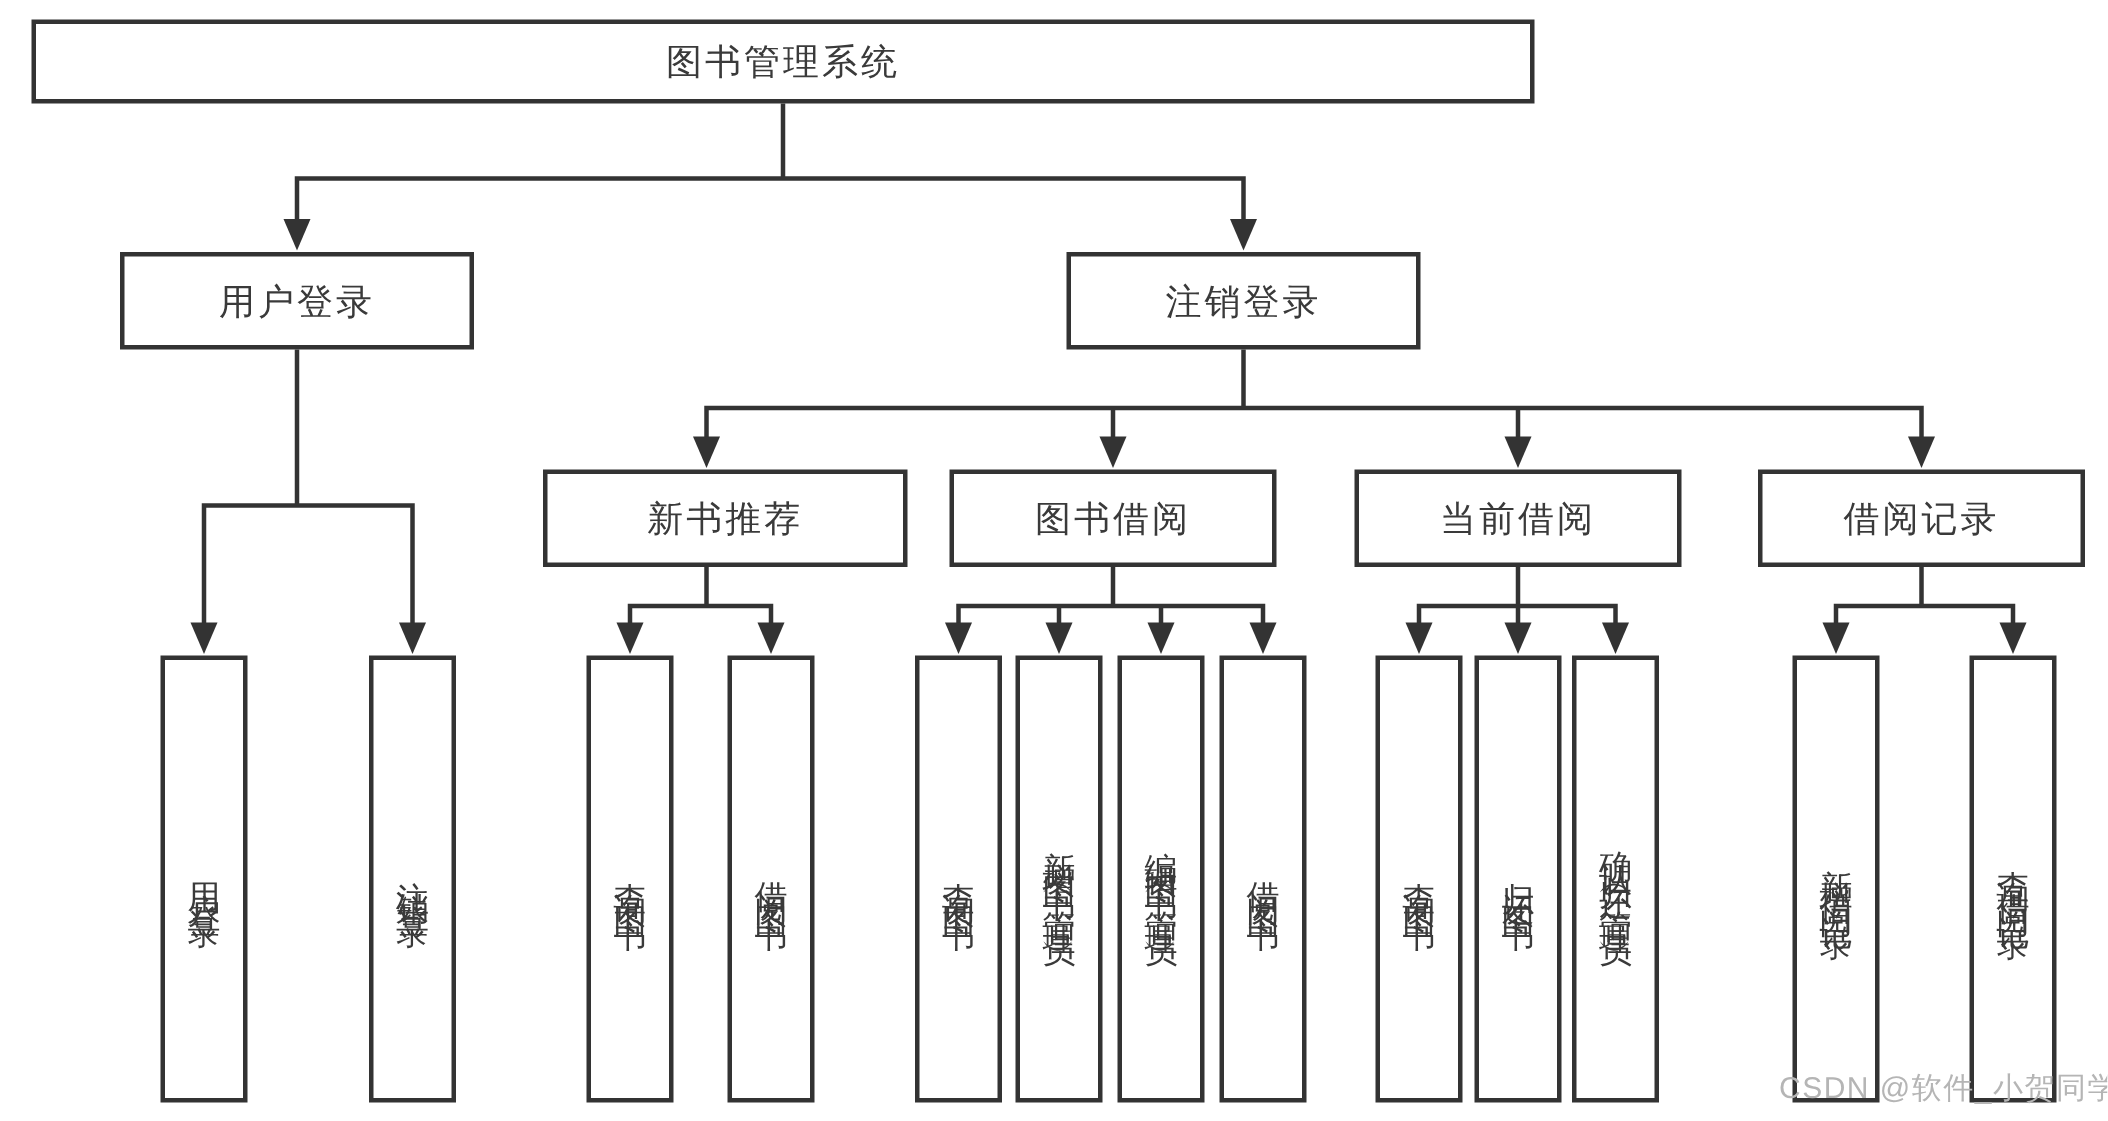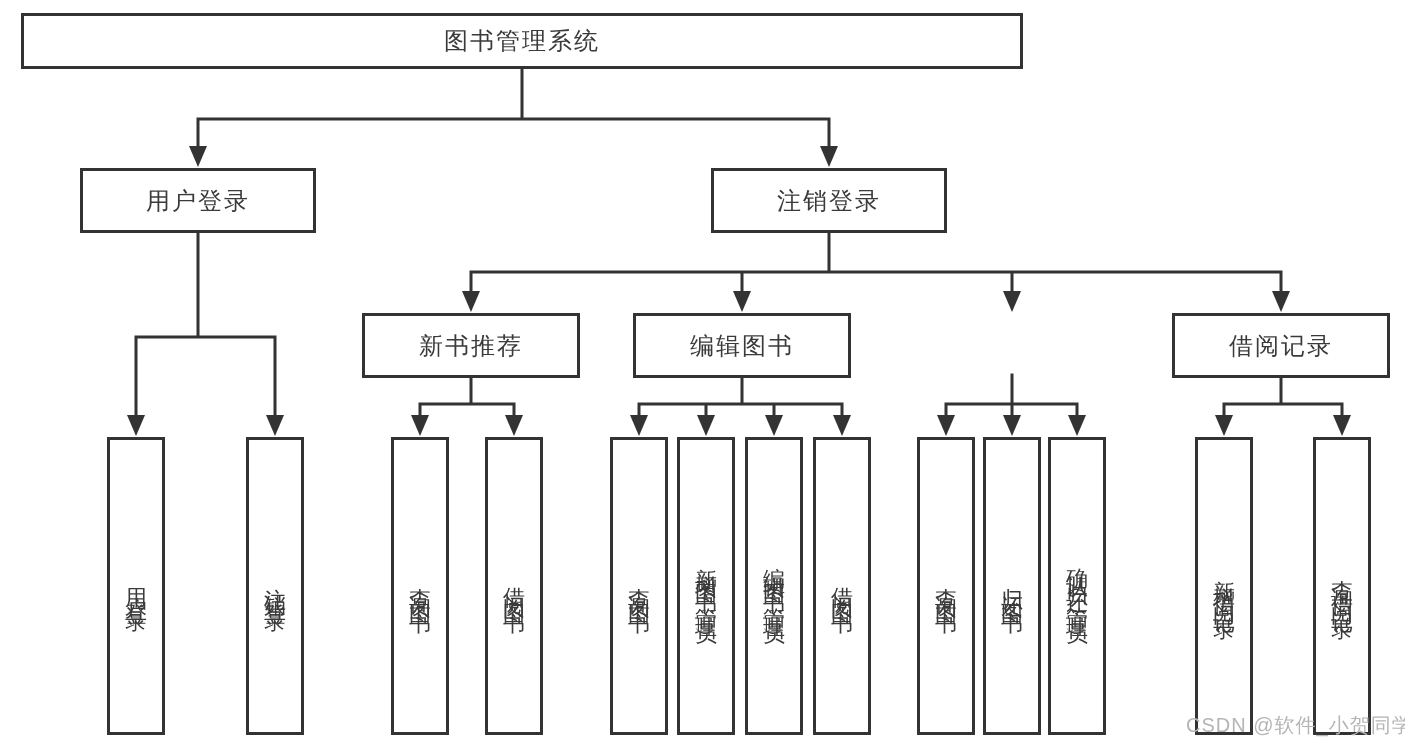--- a/index.html
+++ b/index.html
@@ -102,25 +102,28 @@
     <span class="hlabel">图书管理系统</span>
   </div>
 
   <div class="box" style="left:80px; top:168px; width:236px; height:65px">
     <span class="hlabel">用户登录</span>
   </div>
   <div class="box" style="left:711px; top:168px; width:236px; height:65px">
     <span class="hlabel">注销登录</span>
   </div>
 
-  <div class="box" style="left:362px; top:313px; width:218px; height:65px">
+  <div class="box" style="left:362px; top:313px; width:243px; height:65px">
     <span class="hlabel">新书推荐</span>
   </div>
   <div class="box" style="left:633px; top:313px; width:218px; height:65px">
-    <span class="hlabel">编辑图书</span>
+    <span class="hlabel">图书借阅</span>
+  </div>
+  <div class="box" style="left:903px; top:313px; width:218px; height:65px">
+    <span class="hlabel">当前借阅</span>
   </div>
   <div class="box" style="left:1172px; top:313px; width:218px; height:65px">
     <span class="hlabel">借阅记录</span>
   </div>
 
   <div class="box" style="left:107px; top:437px; width:58px; height:298px">
     <span class="vlabel">用户登录</span>
   </div>
   <div class="box" style="left:246px; top:437px; width:58px; height:298px">
     <span class="vlabel">注销登录</span>

